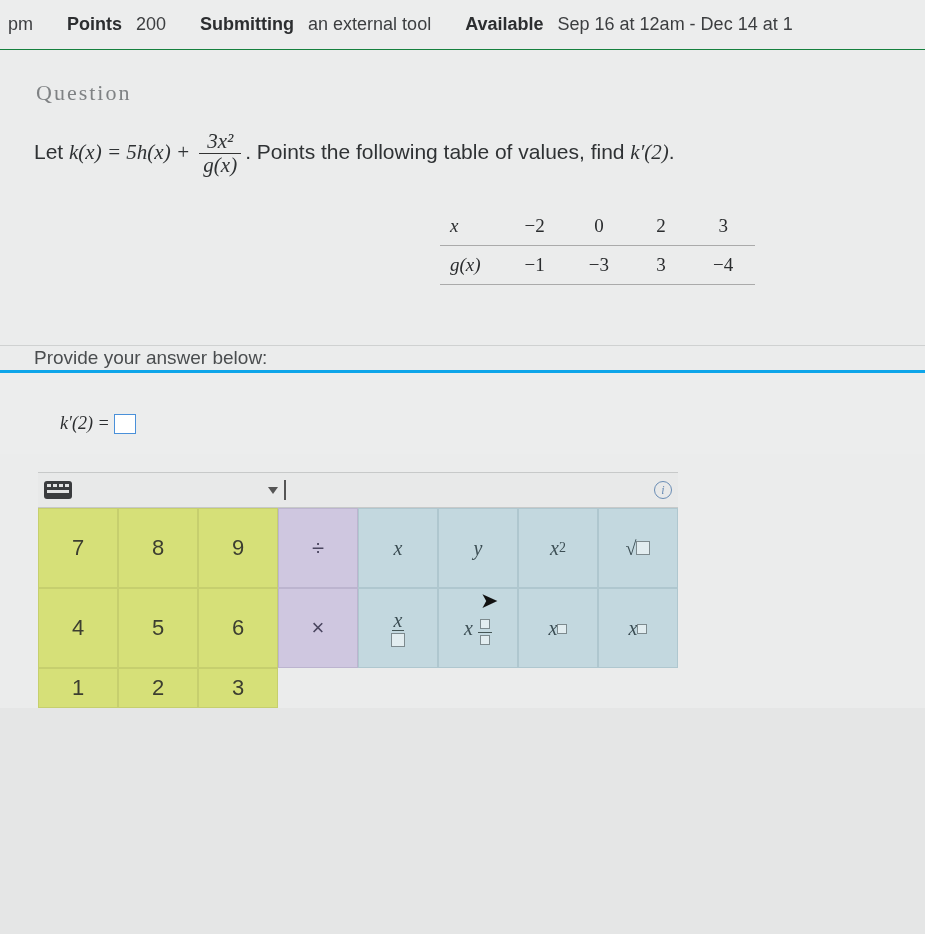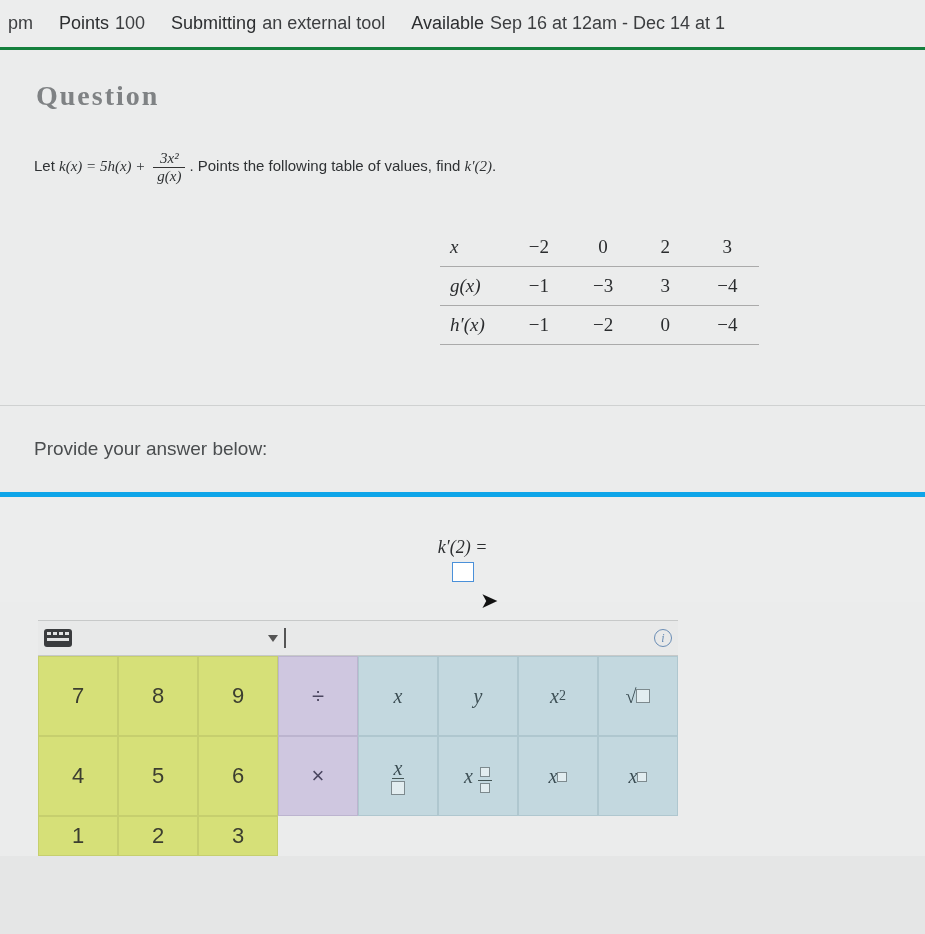--- a/index.html
+++ b/index.html
@@ -8,60 +8,61 @@
     background: #e5e6e6;
     color: #3a3d40;
     width: 925px;
     height: 934px;
     overflow: hidden;
     position: relative;
   }
   .topbar {
     height: 50px;
     background: #eceded;
-    border-bottom: 3px solid #15803d;
-    display: flex;
-    align-items: center;
+    border-bottom: 1px solid #15803d;
+    display: flex;
+    align-items: center;
+    gap: 8px;
     padding: 0 8px;
     font-size: 18px;
     color: #2a2c2e;
   }
-  .topbar .label { color: #2c2e30; font-weight: 400; margin-right: 6px;}
+  .topbar .label { color: #2c2e30; font-weight: 700; margin-right: 6px;}
   .topbar .val { color: #3c3e40; margin-right: 26px;}
   .content {
     background: #ebecec;
     padding: 4px 0 0 0;
   }
   .qheader {
     font-family: Georgia, 'Times New Roman', serif;
-    font-weight: bold;
+    font-weight: normal;
     color: #7f8284;
     letter-spacing: 2px;
-    font-size: 28px;
+    font-size: 22px;
     padding: 26px 8px 10px 36px;
     text-transform: none;
   }
   .problem {
     padding: 10px 34px 8px 34px;
-    font-size: 15px;
+    font-size: 21px;
     color: #2f3234;
     line-height: 1.6;
   }
   .problem .math {
     font-family: Georgia, 'Times New Roman', serif;
     font-style: italic;
   }
   .frac {
     display: inline-block;
     vertical-align: middle;
     text-align: center;
     font-family: Georgia, serif;
     font-style: italic;
     line-height: 1.1;
-    margin: 18px 4px;
+    margin: 4px 4px;
   }
   .frac .num { display:block; border-bottom: 1.5px solid #333; padding: 0 4px;}
   .frac .den { display:block; padding: 0 4px;}
   sup { font-size: .7em; vertical-align: super; font-style: normal;}
 
   .data-table {
     margin: 18px 0 20px 440px;
     border-collapse: collapse;
     font-family: Georgia, 'Times New Roman', serif;
     font-size: 19px;
@@ -76,40 +77,39 @@
   .data-table tr:first-child td { border-top: none; }
   .data-table td:first-child {
     font-style: italic;
     text-align: left;
     padding-left: 10px;
   }
   .data-table tr:last-child td { border-bottom: 1px solid #aaa; }
 
   .answer-label {
     border-top: 1px solid #cfd1d1;
-    border-bottom: 5px solid #0ea5e9;
-    padding: 32px 34px;
+    border-bottom: 3px solid #0ea5e9;
+    padding: 1px 34px;
     font-size: 19px;
     color: #4a4d4f;
     background: #ebecec;
     margin-top: 60px;
   }
   .answer-area {
     padding: 40px 60px 20px 60px;
     background: #eceded;
   }
   .answer-math {
     font-family: Georgia, serif;
     font-style: italic;
     font-size: 18px;
     color: #2c2e30;
     display: flex;
     align-items: center;
     gap: 4px;
-    flex-direction: column;
   }
   .answer-box {
     display: inline-block;
     width: 22px; height: 20px;
     border: 1.5px solid #4a90d9;
     background: #fff;
     vertical-align: middle;
   }
   .toolbar {
     margin: 18px 38px 0 38px;
@@ -178,21 +178,21 @@
   .cursor-img{
     position:absolute; left:480px; top:588px; font-size:22px; color:#111;
   }
 </style>
 </head>
 <body>
 
 <div class="topbar">
   <span class="val">pm</span>
   <span class="label">Points</span>
-  <span class="val">100</span>
+  <span class="val">200</span>
   <span class="label">Submitting</span>
   <span class="val">an external tool</span>
   <span class="label">Available</span>
   <span class="val" style="margin-right:16px">Sep 16 at 12am - Dec 14 at 1</span>
 </div>
 
 <div class="content">
   <div class="qheader">Question</div>
 
   <div class="problem">
@@ -212,27 +212,20 @@
       <td>2</td>
       <td>3</td>
     </tr>
     <tr>
       <td>g(x)</td>
       <td>−1</td>
       <td>−3</td>
       <td>3</td>
       <td>−4</td>
     </tr>
-    <tr>
-      <td>h′(x)</td>
-      <td>−1</td>
-      <td>−2</td>
-      <td>0</td>
-      <td>−4</td>
-    </tr>
   </tbody>
     </table>
 
   <div class="answer-label">Provide your answer below:</div>
 
   <div class="answer-area">
     <div class="answer-math">
       <span>k′(2) = </span>
       <span class="answer-box"></span>
     </div>

